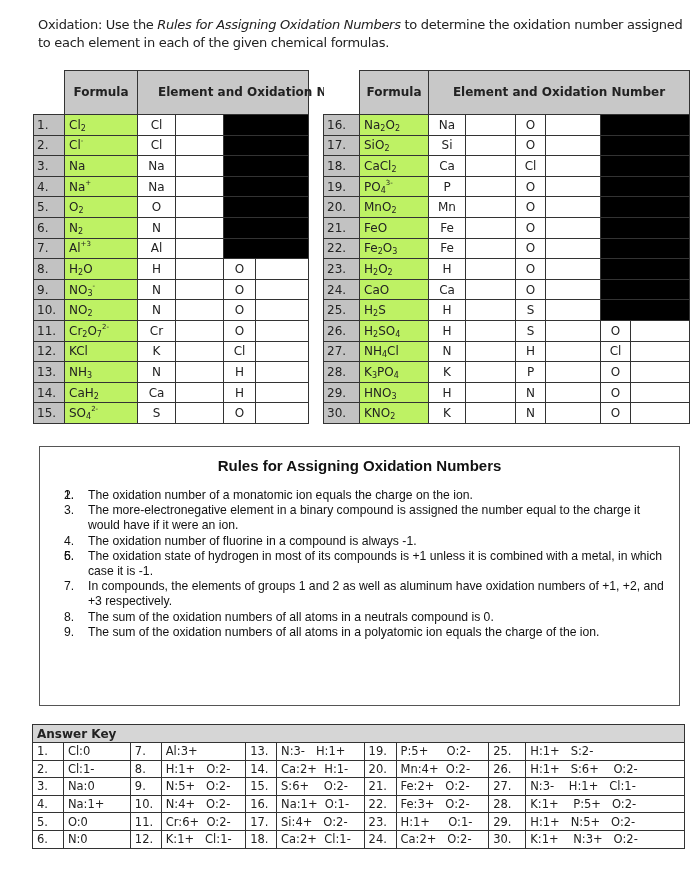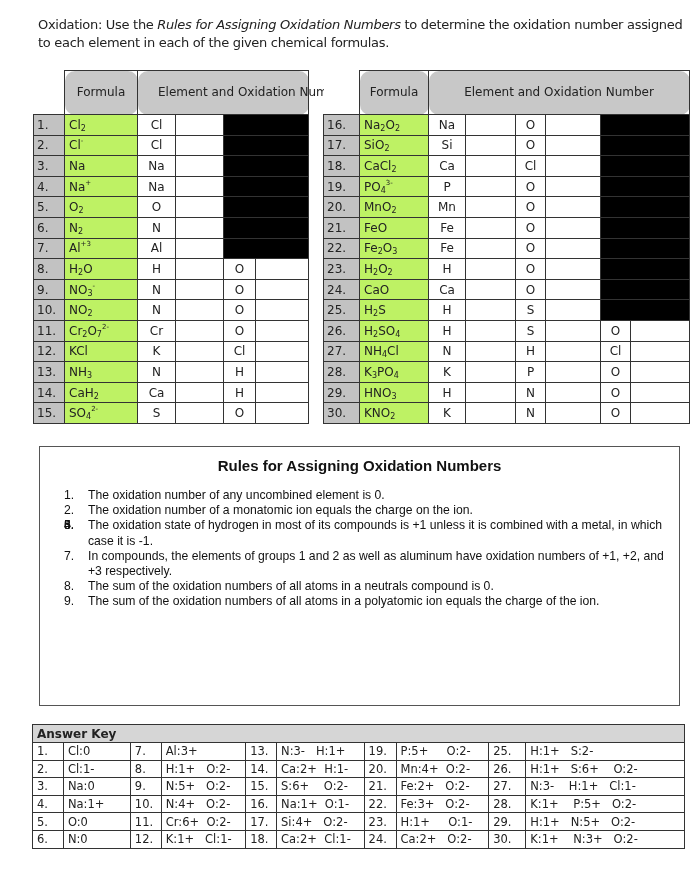--- a/index.html
+++ b/index.html
@@ -5,21 +5,21 @@
   html, body { margin:0; padding:0; background:#fff; }
   body { width:697px; height:873px; position:relative; overflow:hidden;
          font-family:"Liberation Sans", sans-serif; color:#1a1a1a; }
   .directions { position:absolute; left:38px; top:16px; width:650px;
                 font-family:"DejaVu Sans", sans-serif; font-size:13px; line-height:18px; color:#222; letter-spacing:-0.3px; }
   .directions i { font-style:italic; }
 
   table.ox { position:absolute; border-collapse:collapse; table-layout:fixed;
              font-family:"DejaVu Sans", sans-serif; font-size:12px; color:#222; }
   table.ox td, table.ox th { border:1px solid #333; padding:0; height:19.6px; white-space:nowrap; overflow:visible; }
-  table.ox th { background:#c8c8c8; font-weight:normal; font-size:12px; height:43px; line-height:17px;border-radius:10px; }
+  table.ox th { background:#c8c8c8; font-weight:bold; font-size:12px; height:43px; line-height:17px; }
   table.ox th.blank { background:#fff; border:none; border-right:1px solid #333; }
   td.num { background:#c2c2c2; padding-left:3px !important; }
   td.formula { background:#bef264; padding-left:4px !important; }
   td.el { text-align:center; background:#fff; }
   td.bl { background:#fff; }
   td.black { background:#000; border-color:#000; }
   sub { font-size:8px; vertical-align:-2px; line-height:0; }
   sup { font-size:7px; vertical-align:6px; line-height:0; }
 
   #left-table { left:33px; top:70px; width:275px; }
@@ -338,24 +338,24 @@
         <td class="bl"></td>
         <td class="el">O</td>
         <td class="bl"></td>
       </tr>
     </tbody>
 </table>
 
 <div class="rules">
   <h2>Rules for Assigning Oxidation Numbers</h2>
   <ol id="rules-list">
-      <li><span class="n">1.</span><span class="t">The oxidation number of any uncombined element is 0.</span></li>
+      <li><span class="n">1.</span></li>
       <li><span class="n">2.</span><span class="t">The oxidation number of a monatomic ion equals the charge on the ion.</span></li>
-      <li><span class="n">3.</span></li>
-      <li><span class="n">4.</span></li>
+      <li><span class="n">3.</span><span class="t">The more-electronegative element in a binary compound is assigned the number equal to the charge it would have if it were an ion.</span></li>
+      <li><span class="n">4.</span><span class="t">The oxidation number of fluorine in a compound is always -1.</span></li>
       <li><span class="n">5.</span></li>
       <li><span class="n">6.</span><span class="t">The oxidation state of hydrogen in most of its compounds is +1 unless it is combined with a metal, in which case it is -1.</span></li>
       <li><span class="n">7.</span><span class="t">In compounds, the elements of groups 1 and 2 as well as aluminum have oxidation numbers of +1, +2, and +3 respectively.</span></li>
       <li><span class="n">8.</span><span class="t">The sum of the oxidation numbers of all atoms in a neutrals compound is 0.</span></li>
       <li><span class="n">9.</span><span class="t">The sum of the oxidation numbers of all atoms in a polyatomic ion equals the charge of the ion.</span></li>
     </ol>
 </div>
 
 <table class="key">
   <colgroup>

